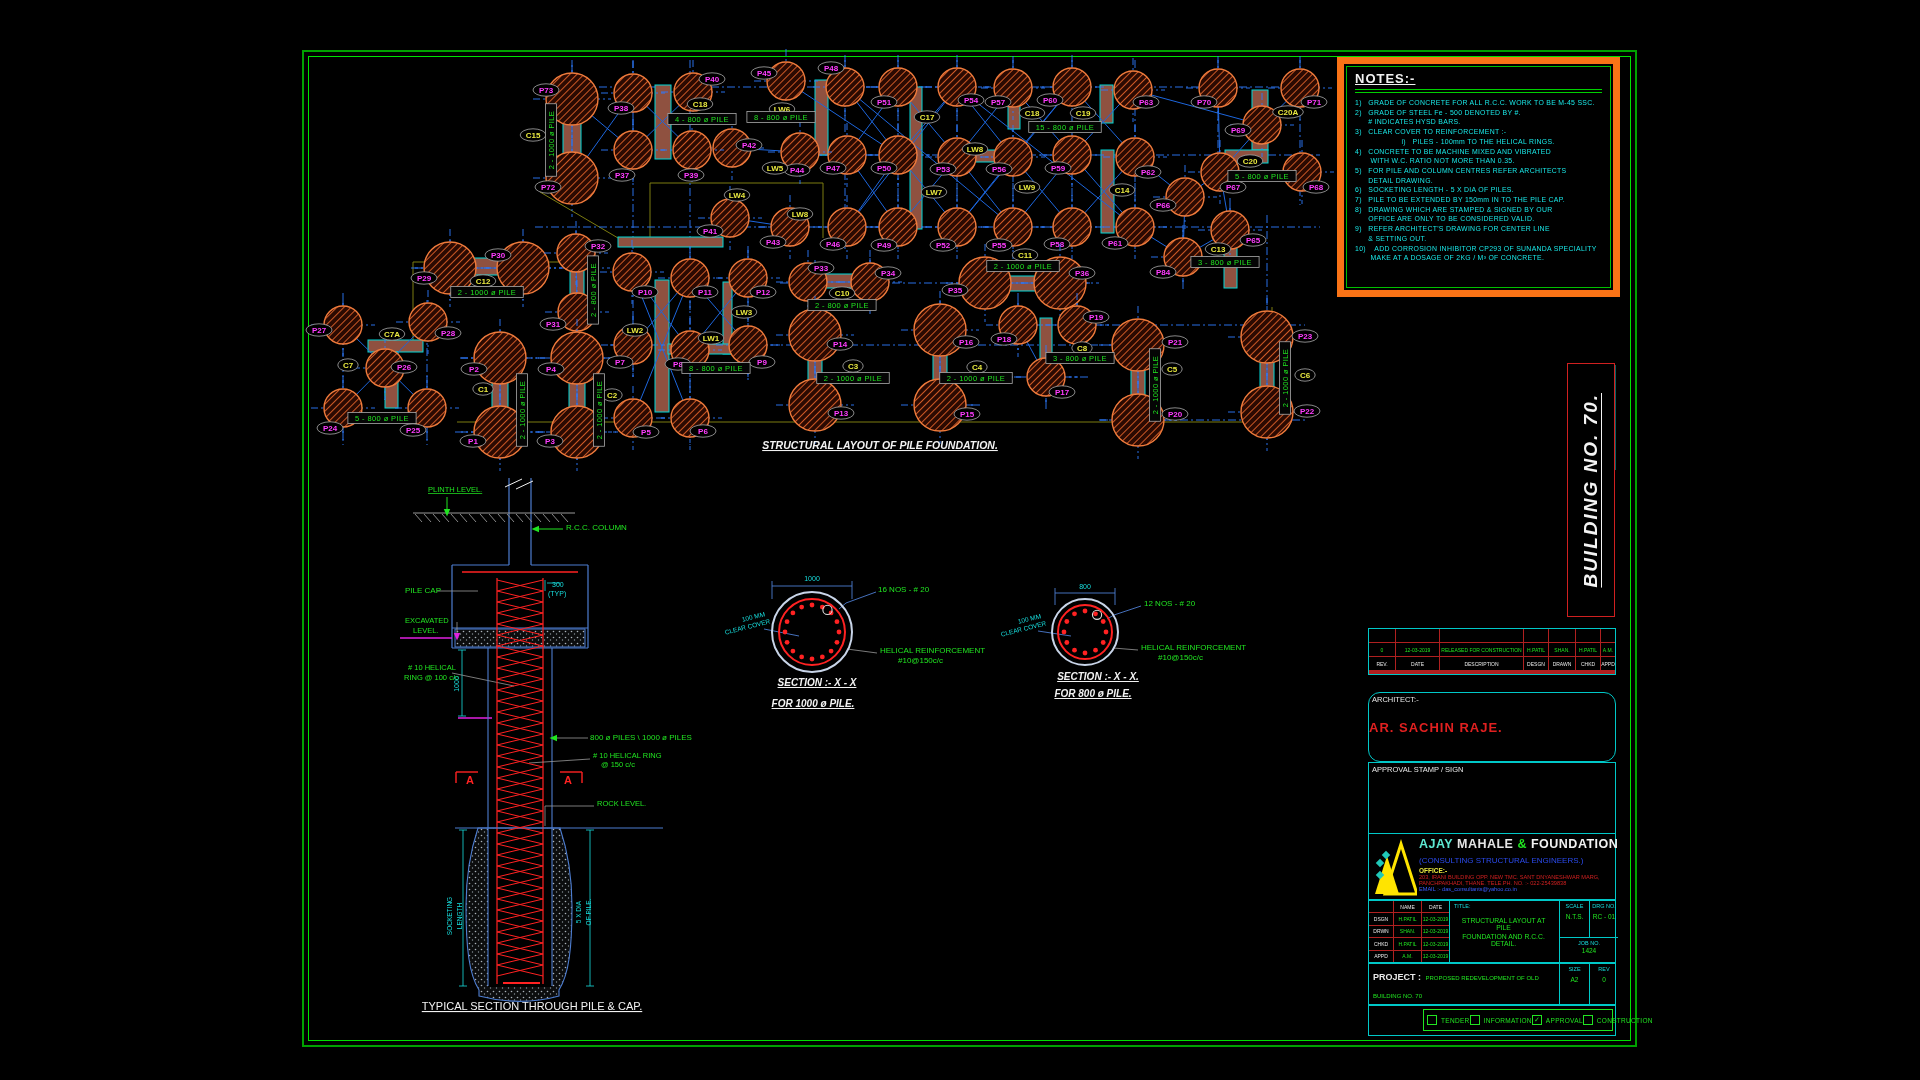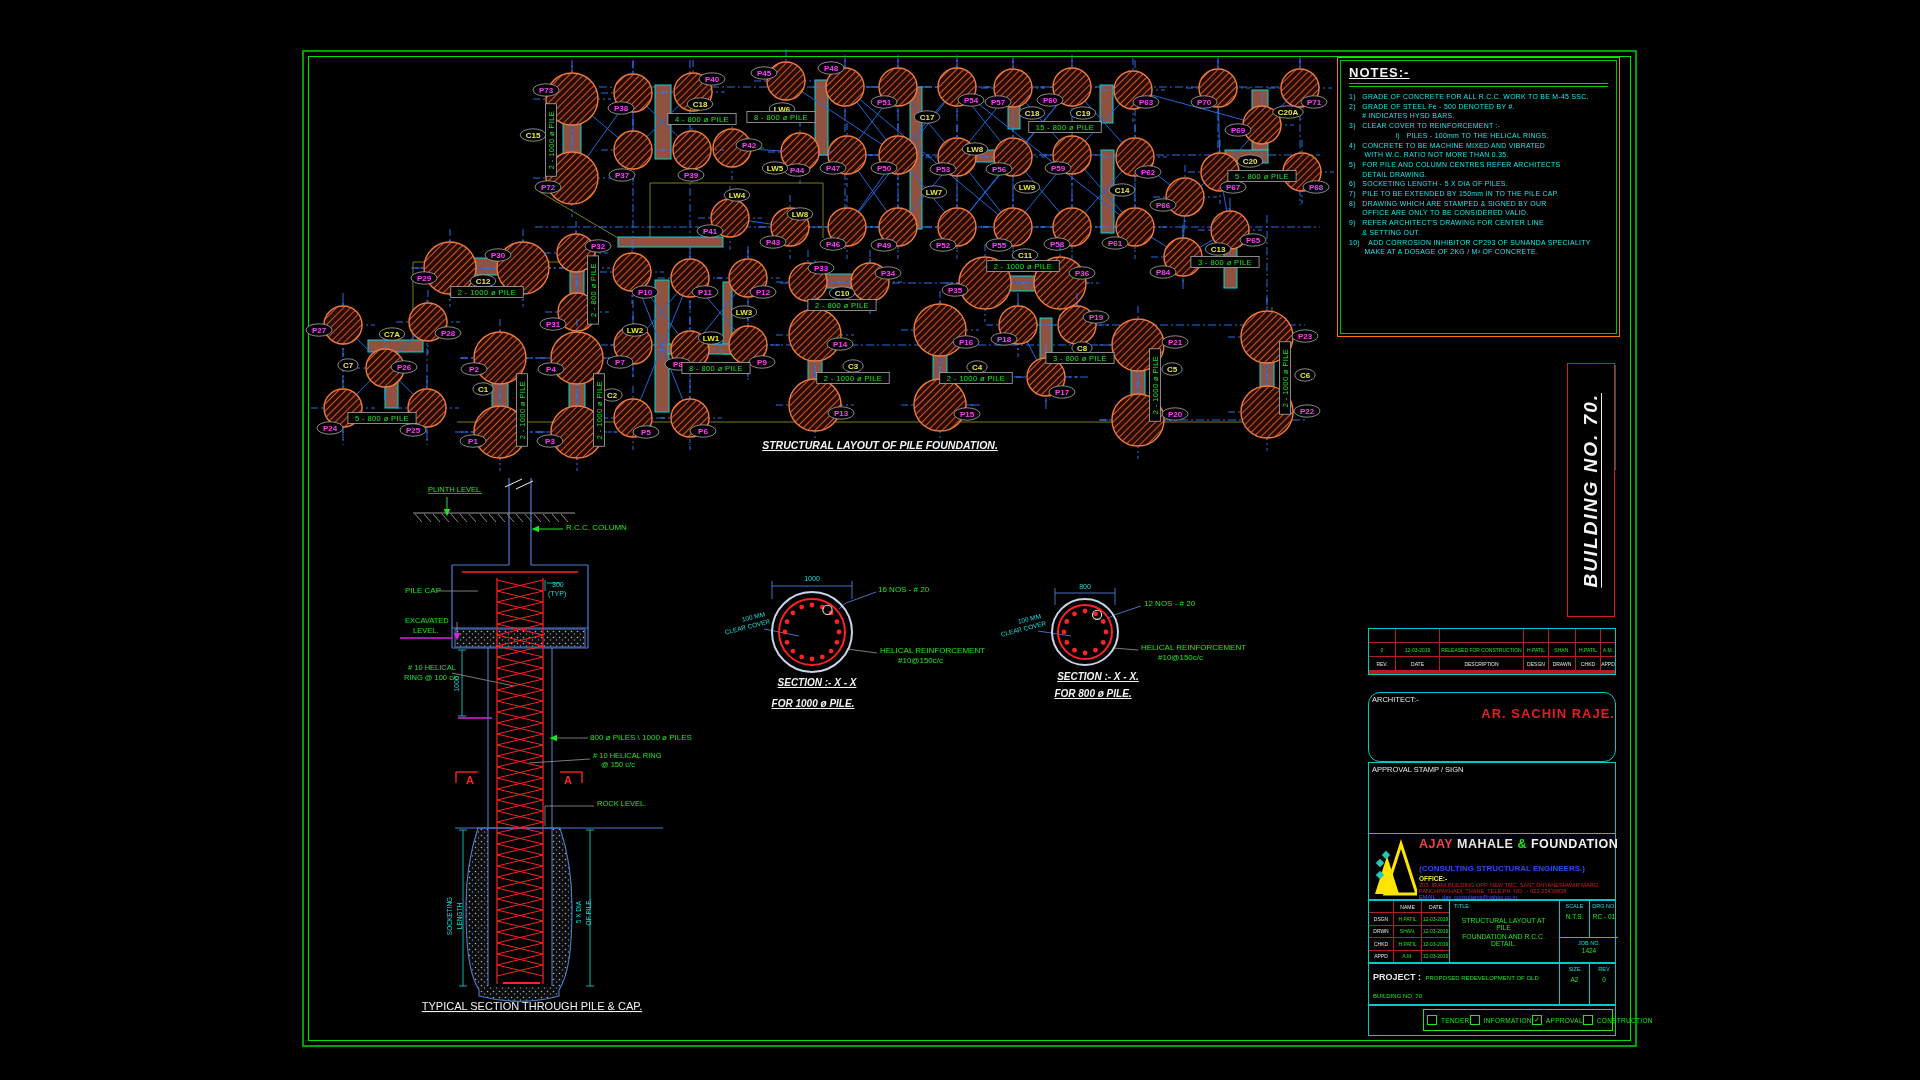--- a/index.html
+++ b/index.html
@@ -2,42 +2,42 @@
 <html><head>
 <meta charset="utf-8">
 <style>
   html,body{margin:0;padding:0;background:#000;}
   .stage{position:relative;width:1920px;height:1080px;background:#000;overflow:hidden;
          font-family:"Liberation Sans",sans-serif;}
   .sheet{position:absolute;left:302px;top:50px;width:1331px;height:993px;border:2px solid #00a000;}
   .sheet-inner{position:absolute;inset:4px;border:1px solid #00e000;}
   svg#cad{position:absolute;left:0;top:0;z-index:2;}
   
-  .notes{position:absolute;left:1337px;top:57px;width:283px;height:280px;z-index:3;
-         border:1px solid #f97316;box-sizing:border-box;}
+  .notes{position:absolute;left:1337px;top:57px;width:283px;height:240px;z-index:3;
+         border:7px solid #f97316;box-sizing:border-box;}
   .notes-in{position:absolute;inset:2px;border:1px solid #00c000;padding:4px 8px;box-sizing:border-box;}
   .notes-head{color:#f2f2f2;font-size:13px;font-weight:bold;text-decoration:underline;letter-spacing:1px;}
   .notes-sep{height:2px;border-top:1px solid #00d000;border-bottom:1px solid #00d000;margin:3px 0 5px 0;}
   .nline{color:#19e8e8;font-size:6.9px;line-height:9.7px;white-space:pre;letter-spacing:.3px;}
   
   .bldg{position:absolute;left:1567px;top:363px;width:46px;height:252px;z-index:3;
         border:1px solid #d02020;display:flex;align-items:center;justify-content:center;}
   .bldg span{writing-mode:vertical-rl;transform:rotate(180deg);color:#f4f4f4;font-size:19px;
         font-weight:bold;font-style:italic;text-decoration:underline;letter-spacing:2px;white-space:nowrap;}
   
   .tb{position:absolute;left:1368px;top:628px;width:250px;height:408px;z-index:3;font-family:"Liberation Sans",sans-serif;}
   .tb .sec{position:absolute;left:0;width:248px;border:1px solid #00c8c8;box-sizing:border-box;background:#000;}
   .grid{display:grid;gap:1px;background:#b02020;}
   .grid .c{background:#000;display:flex;align-items:center;justify-content:center;
            font-size:5px;color:#e8e8e8;overflow:hidden;white-space:nowrap;}
   .grid .g{color:#21e421;}
   .lblw{color:#e8e8e8;font-size:7.5px;padding:2px 3px;}
-  .red-name{color:#e02020;font-size:13px;font-weight:bold;text-align:right;letter-spacing:1px;}
+  .red-name{color:#e02020;font-size:13px;font-weight:bold;text-align:left;margin-top:14px;letter-spacing:1px;}
   .firm-line{white-space:nowrap;font-weight:bold;font-size:12.5px;letter-spacing:.5px;}
-  .firm-sub{color:#2b4bee;font-size:8px;font-weight:bold;margin-top:13px;}
+  .firm-sub{color:#2b4bee;font-size:8px;font-weight:normal;margin-top:5px;}
   .office{color:#e8e840;font-size:6.5px;font-weight:bold;margin-top:2px;}
   .addr{color:#d02020;font-size:5.6px;white-space:nowrap;}
   .mail{color:#3a5cff;font-size:5.6px;}
   .cy{color:#17dede;}
   .gr{color:#21e421;}
   .box-lab{font-size:5.5px;text-align:center;margin-top:2px;}
   .box-val{font-size:6.5px;text-align:center;margin-top:4px;}
   .chk{display:flex;align-items:center;gap:4px;}
   .chk .bx{width:8px;height:8px;border:1px solid #21e421;color:#21e421;font-size:7px;line-height:8px;text-align:center;}
   .chk .lb{color:#21e421;font-size:6.5px;letter-spacing:.3px;}
@@ -1227,21 +1227,21 @@
         <polygon points="14,18 26,56 2,56" fill="#ffe400"></polygon>
         <polygon points="28,6 44,56 12,56" fill="none" stroke="#ffe400" stroke-width="3"></polygon>
         <g fill="#20c8b8">
           <rect x="4" y="22" width="6" height="6" transform="rotate(45 7 25)"></rect>
           <rect x="10" y="14" width="6" height="6" transform="rotate(45 13 17)"></rect>
           <rect x="4" y="34" width="6" height="6" transform="rotate(45 7 37)"></rect>
         </g>
       </svg>
       <div style="margin-left:50px;margin-top:3px;">
         <div class="firm-line">
-          <span style="color:#ef4444">AJAY</span>
+          <span style="color:#5eead4">AJAY</span>
           <span style="color:#e5e5e5">MAHALE</span>
           <span style="color:#21e421">&amp;</span>
           <span style="color:#f2f2f2">FOUNDATION</span>
         </div>
         <div class="firm-sub">(CONSULTING STRUCTURAL ENGINEERS.)</div>
         <div class="office">OFFICE:-</div>
         <div class="addr">203, IRANI BUILDING OPP. NEW TMC. SANT DNYANESHWAR MARG,</div>
         <div class="addr">PANCHPAKHADI, THANE.    TELE.PH. NO. :- 022-25439838</div>
         <div class="mail">EMAIL :- das_consultants@yahoo.co.in</div>
       </div>

